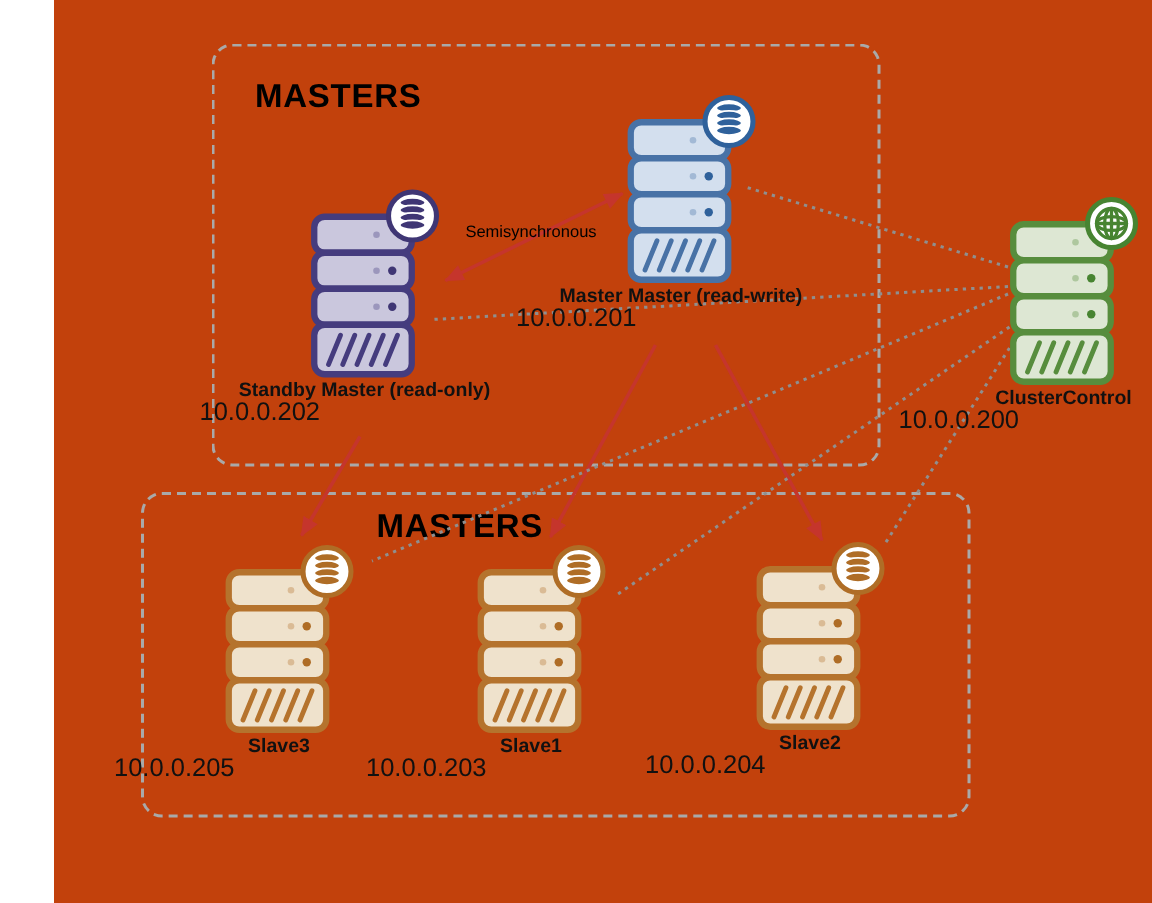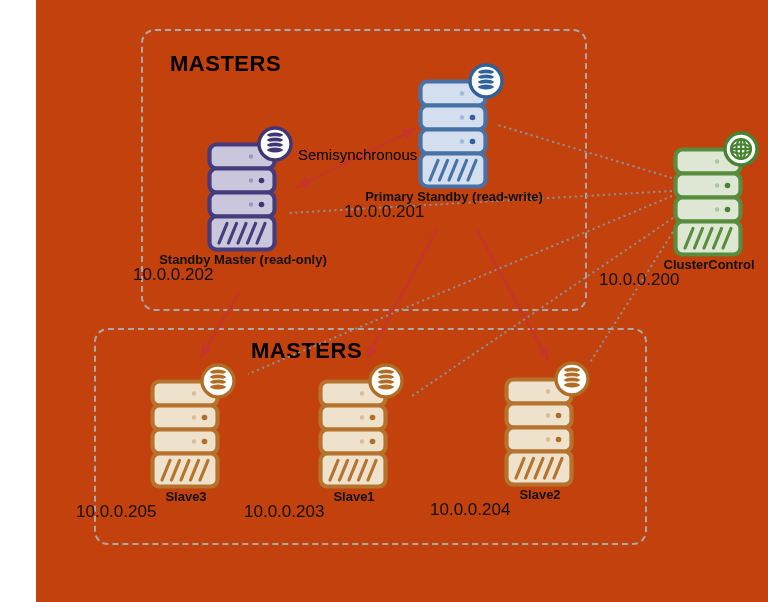--- a/index.html
+++ b/index.html
@@ -24,21 +24,21 @@
   .node-name{
     position:absolute;top:126px;left:-73px;width:220px;text-align:center;
     font-size:13px;font-weight:bold;line-height:15px;white-space:nowrap;
   }
   .node-ip{
     position:absolute;top:141px;left:-73px;width:220px;text-align:left;
     font-size:17px;line-height:15px;white-space:nowrap;
   }
   #semisync-label{
     position:absolute;left:262px;top:147px;width:112px;text-align:center;
-    font-size:15px;line-height:16px;color:#000;white-space:nowrap;
+    font-size:11px;line-height:16px;color:#000;white-space:nowrap;
   }
 </style>
 </head>
 <body>
 
 <div id="canvas">
   <div class="group-box" id="box-masters">
     <div class="group-title">MASTERS</div>
   </div>
   <div class="group-box" id="box-slaves">
@@ -108,21 +108,21 @@
             <line x1="41.5" y1="117" x2="49.5" y2="97.5" stroke="#4872a6" stroke-width="3.2" stroke-linecap="round"></line>
             <line x1="51" y1="117" x2="59" y2="97.5" stroke="#4872a6" stroke-width="3.2" stroke-linecap="round"></line>
             <circle cx="69" cy="18" r="16" fill="#ffffff" stroke="#2f619b" stroke-width="3.4"></circle>
             <g>
               <ellipse cx="69" cy="9" rx="8.6" ry="3.1" fill="#2f619b" stroke="#ffffff" stroke-width="1.3"></ellipse>
               <ellipse cx="69" cy="14" rx="8.6" ry="3.1" fill="#2f619b" stroke="#ffffff" stroke-width="1.3"></ellipse>
               <ellipse cx="69" cy="19" rx="8.6" ry="3.1" fill="#2f619b" stroke="#ffffff" stroke-width="1.3"></ellipse>
               <ellipse cx="69" cy="24" rx="8.6" ry="3.1" fill="#2f619b" stroke="#ffffff" stroke-width="1.3"></ellipse>
             </g>
           </svg></div>
-    <div class="node-name">Primary Standby (read-write)</div>
+    <div class="node-name">Master Master (read-write)</div>
     <div class="node-ip">10.0.0.201</div>
   </div>
       <div class="node" style="left: 636px; top: 131px;">
     <div class="icon-holder"><svg width="88" height="126" viewBox="0 0 88 126" xmlns="http://www.w3.org/2000/svg">
     <rect x="3.5" y="18.5" width="65" height="24" rx="7" fill="#dde7d3" stroke="#578d3d" stroke-width="4.2"></rect>
             <rect x="3.5" y="42.5" width="65" height="24" rx="7" fill="#dde7d3" stroke="#578d3d" stroke-width="4.2"></rect>
             <rect x="3.5" y="66.5" width="65" height="24" rx="7" fill="#dde7d3" stroke="#578d3d" stroke-width="4.2"></rect>
             <rect x="3.5" y="90.5" width="65" height="33" rx="7" fill="#dde7d3" stroke="#578d3d" stroke-width="4.2"></rect>
     <circle cx="45" cy="30.5" r="2.2" fill="#578d3d" fill-opacity="0.35"></circle>
             <circle cx="45" cy="54.5" r="2.2" fill="#578d3d" fill-opacity="0.35"></circle>

